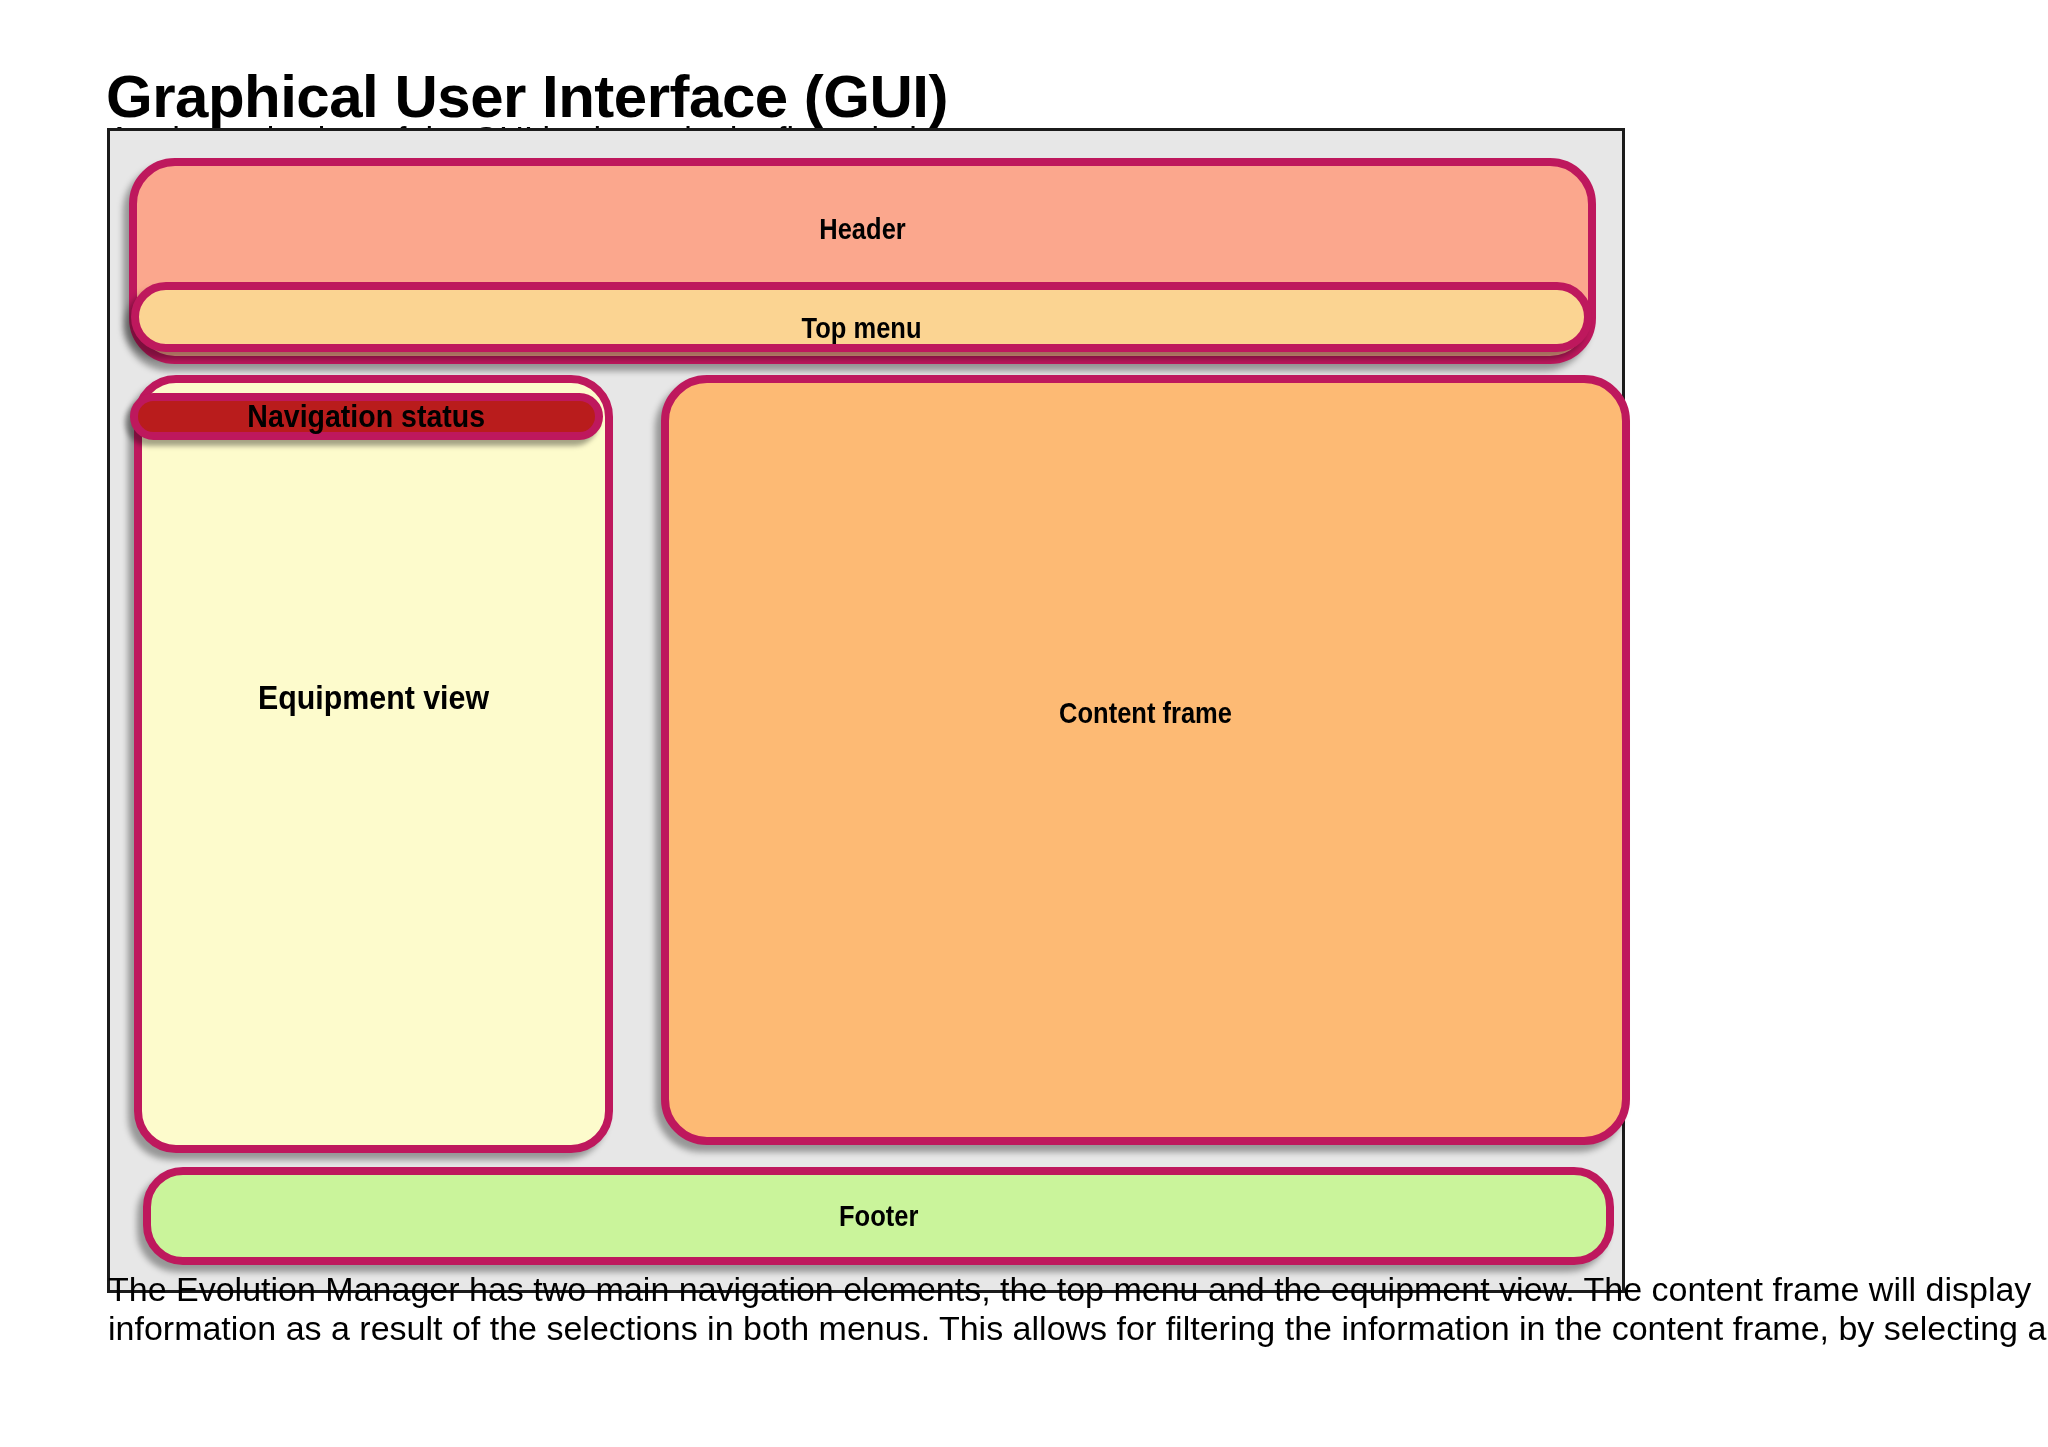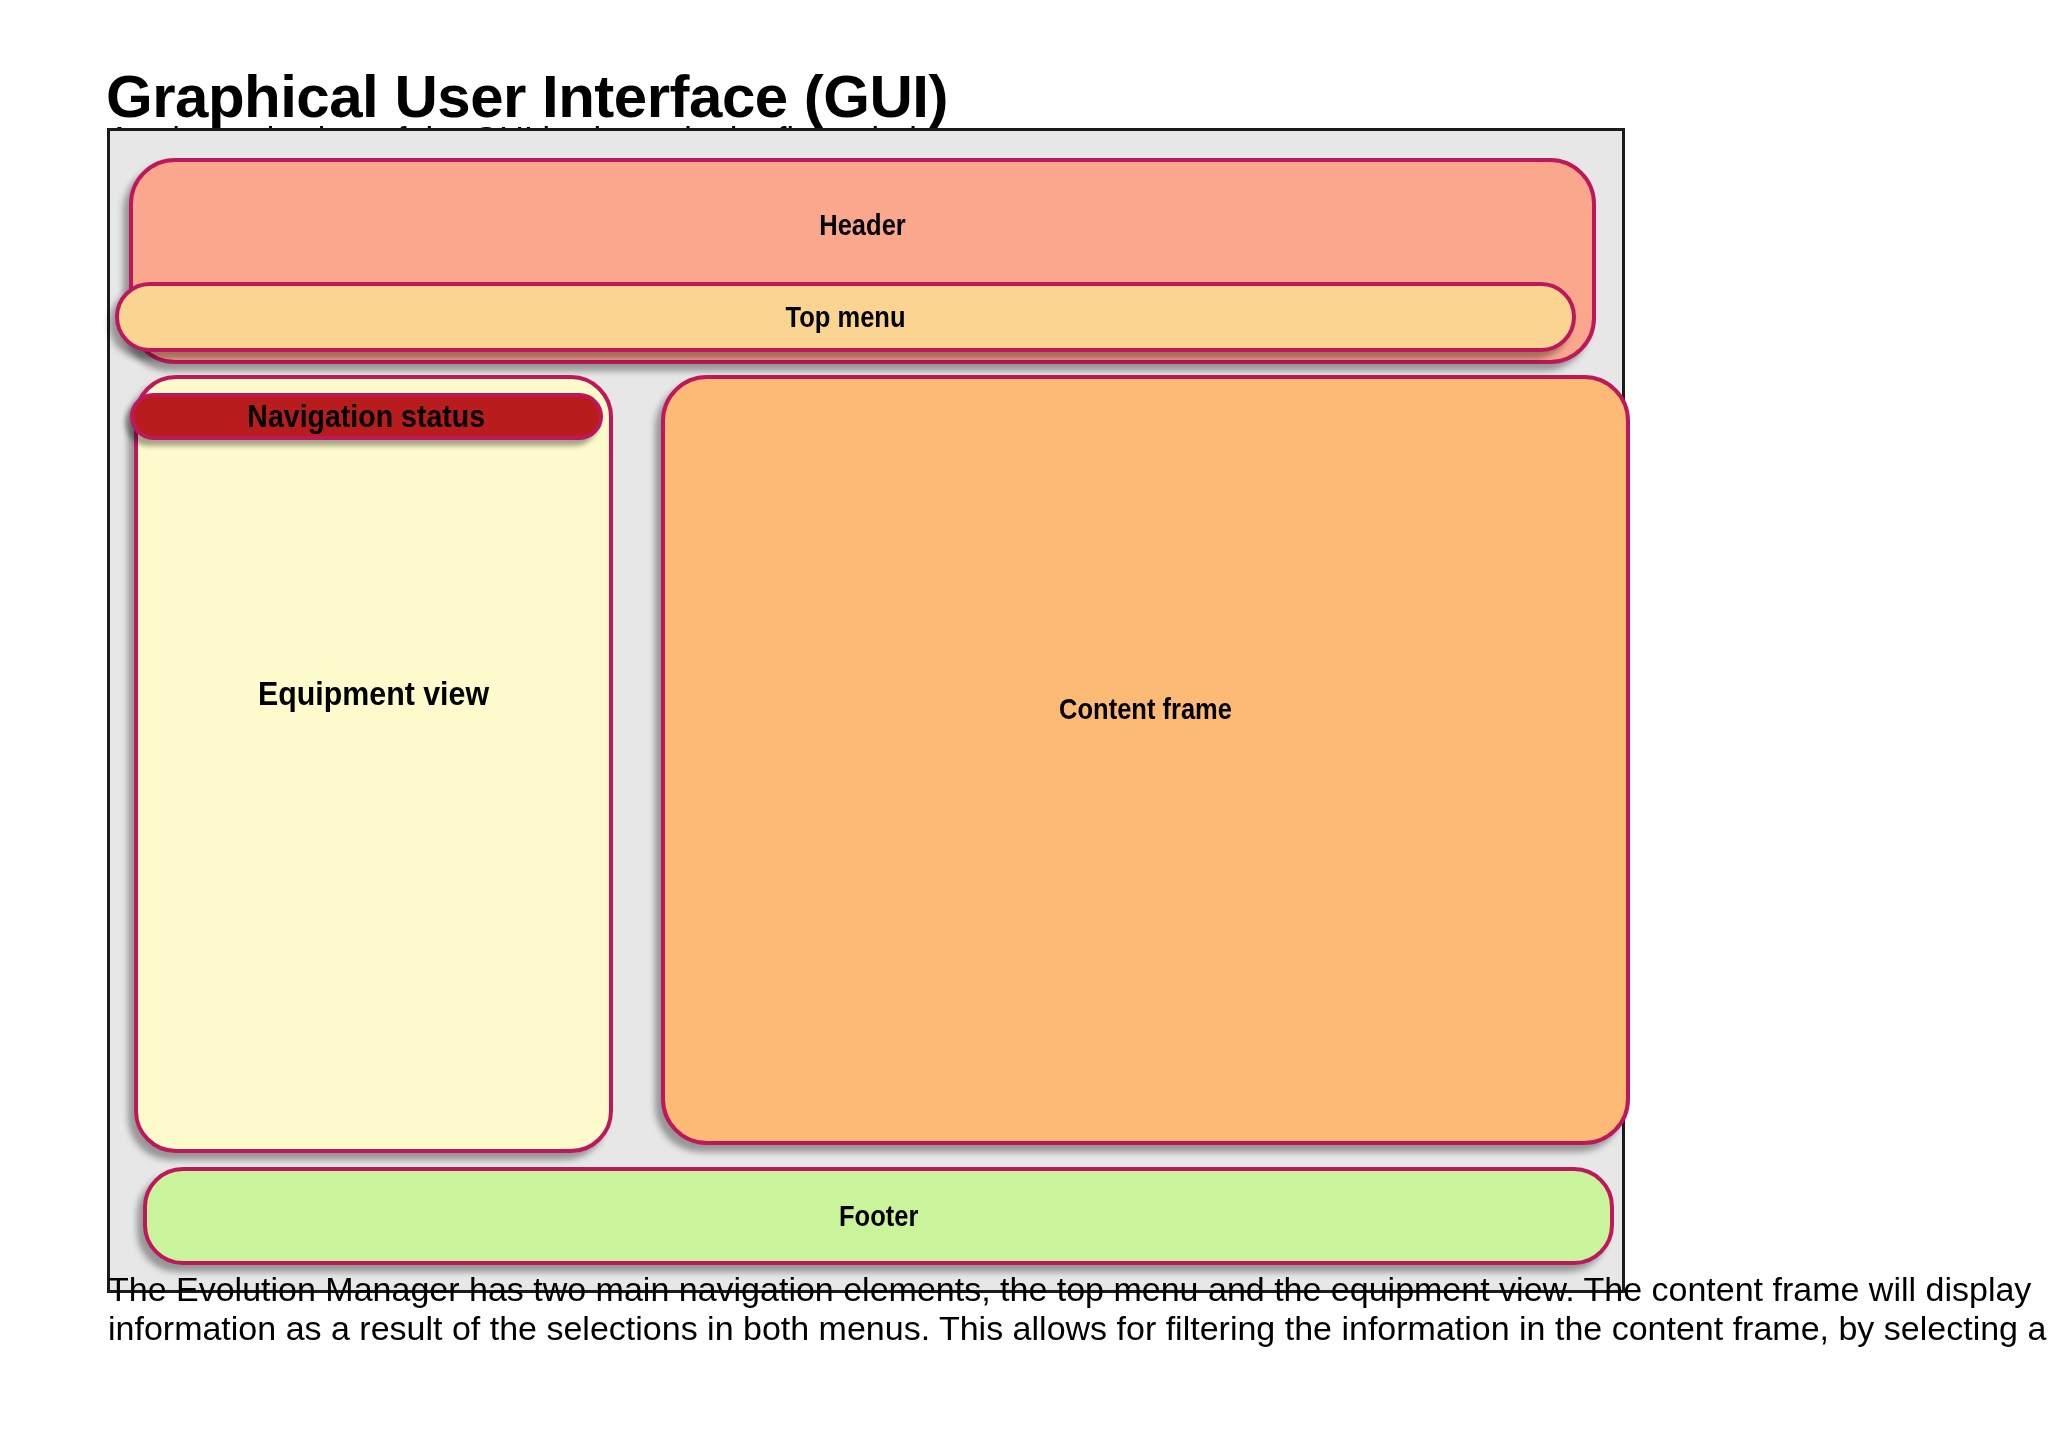--- a/index.html
+++ b/index.html
@@ -21,26 +21,26 @@
     font-size:34px;line-height:40px;
   }
   .figure{
     position:absolute;left:107px;top:128px;
     width:1512px;height:1159px;
     background:#E7E7E7;
     border:3px solid #1b1b1b;
   }
   .block{
     position:absolute;
-    border:4px solid #be185d;
+    border:8px solid #be185d;
     box-sizing:border-box;
     box-shadow:-6px 7px 6px rgba(0,0,0,0.35);
   }
   .blk-header{left:19px;top:27px;width:1467px;height:206px;border-radius:46px;}
-  .blk-topmenu{left:5px;top:151px;width:1461px;height:70px;border-radius:35px;display:flex;align-items:center;justify-content:center;}
+  .blk-topmenu{left:21px;top:151px;width:1461px;height:70px;border-radius:35px;display:flex;align-items:flex-end;justify-content:center;}
   .blk-equipment{left:24px;top:244px;width:479px;height:778px;border-radius:42px;}
   .blk-navstatus{left:20px;top:262px;width:473px;height:47px;border-radius:24px;display:flex;align-items:center;justify-content:center;box-shadow:-5px 6px 5px rgba(0,0,0,0.35);}
   .blk-content{left:519px;top:244px;width:969px;height:770px;border-radius:46px;}
   .blk-footer{left:18px;top:1036px;width:1471px;height:98px;border-radius:40px;display:flex;align-items:center;justify-content:center;}
   .lbl{
     font-weight:bold;
     font-size:30px;
     line-height:32px;
     white-space:nowrap;
     display:inline-block;

